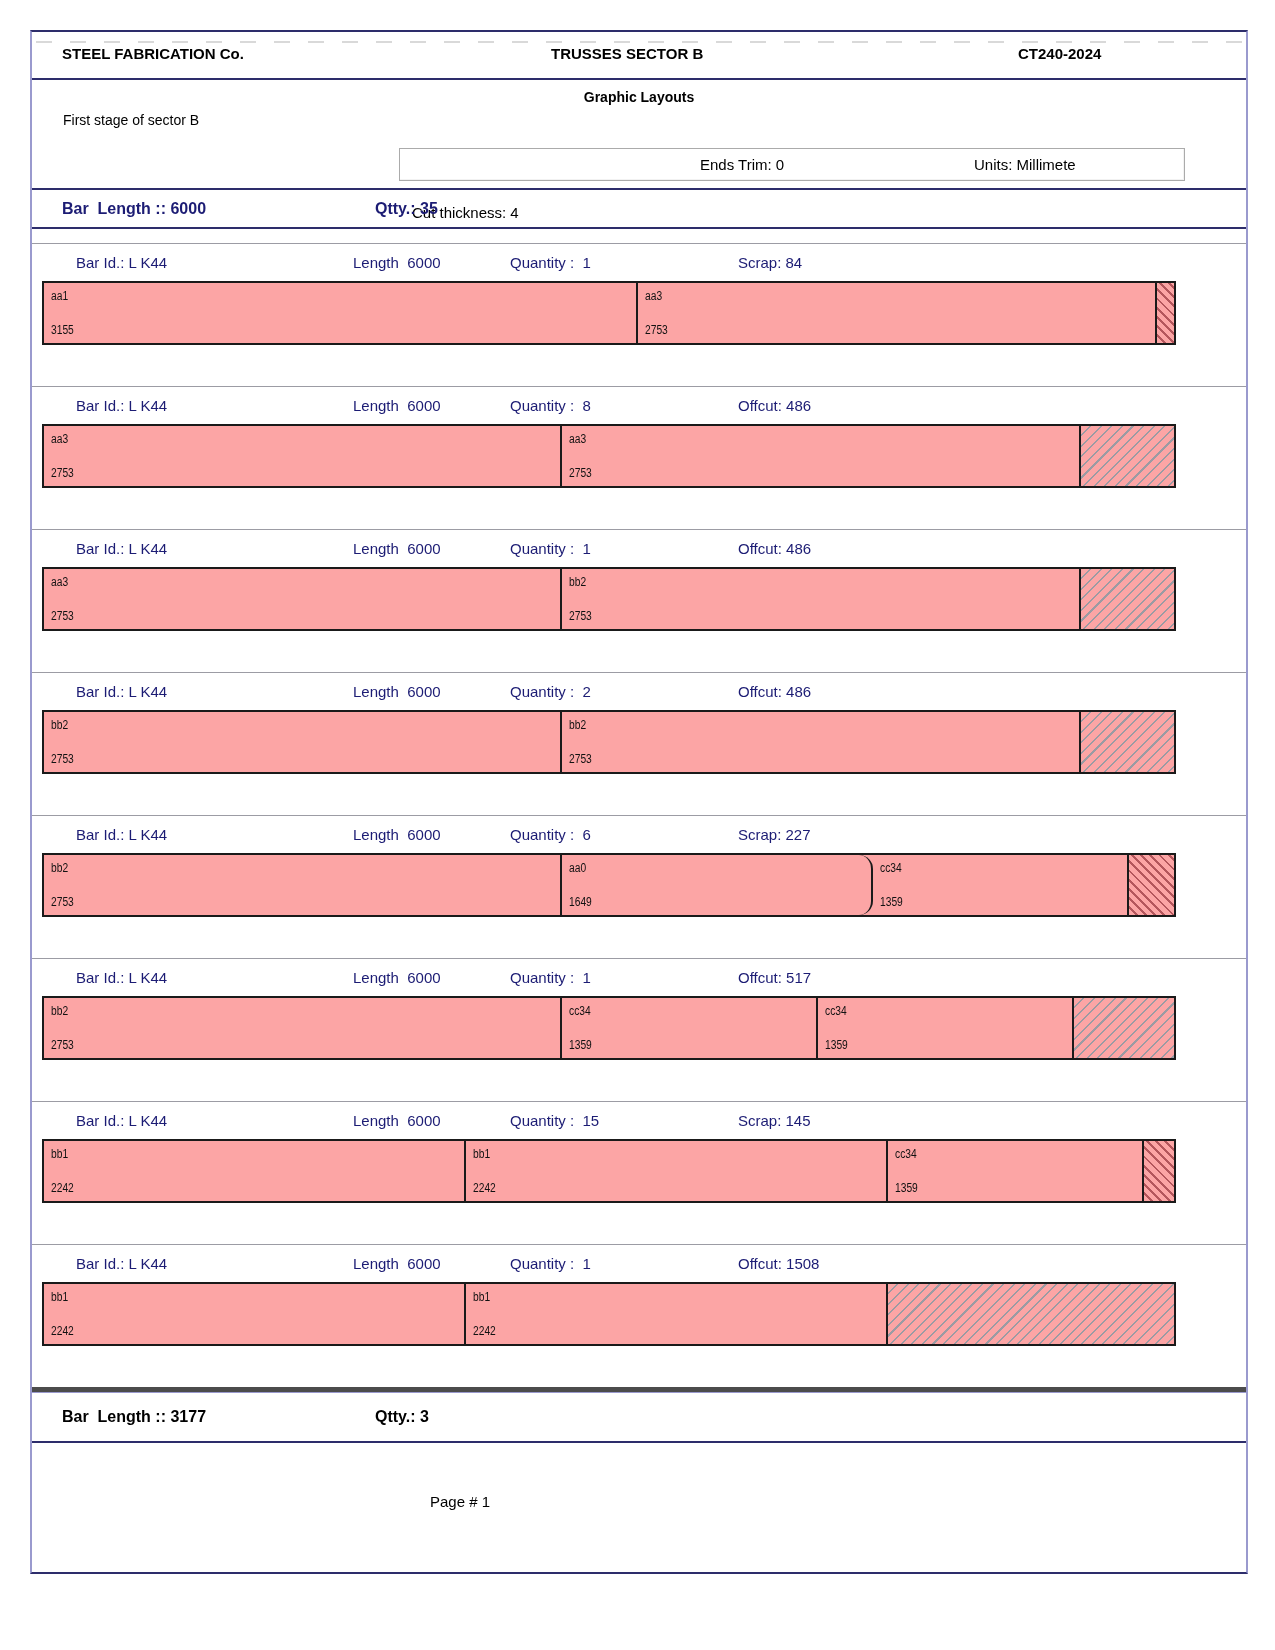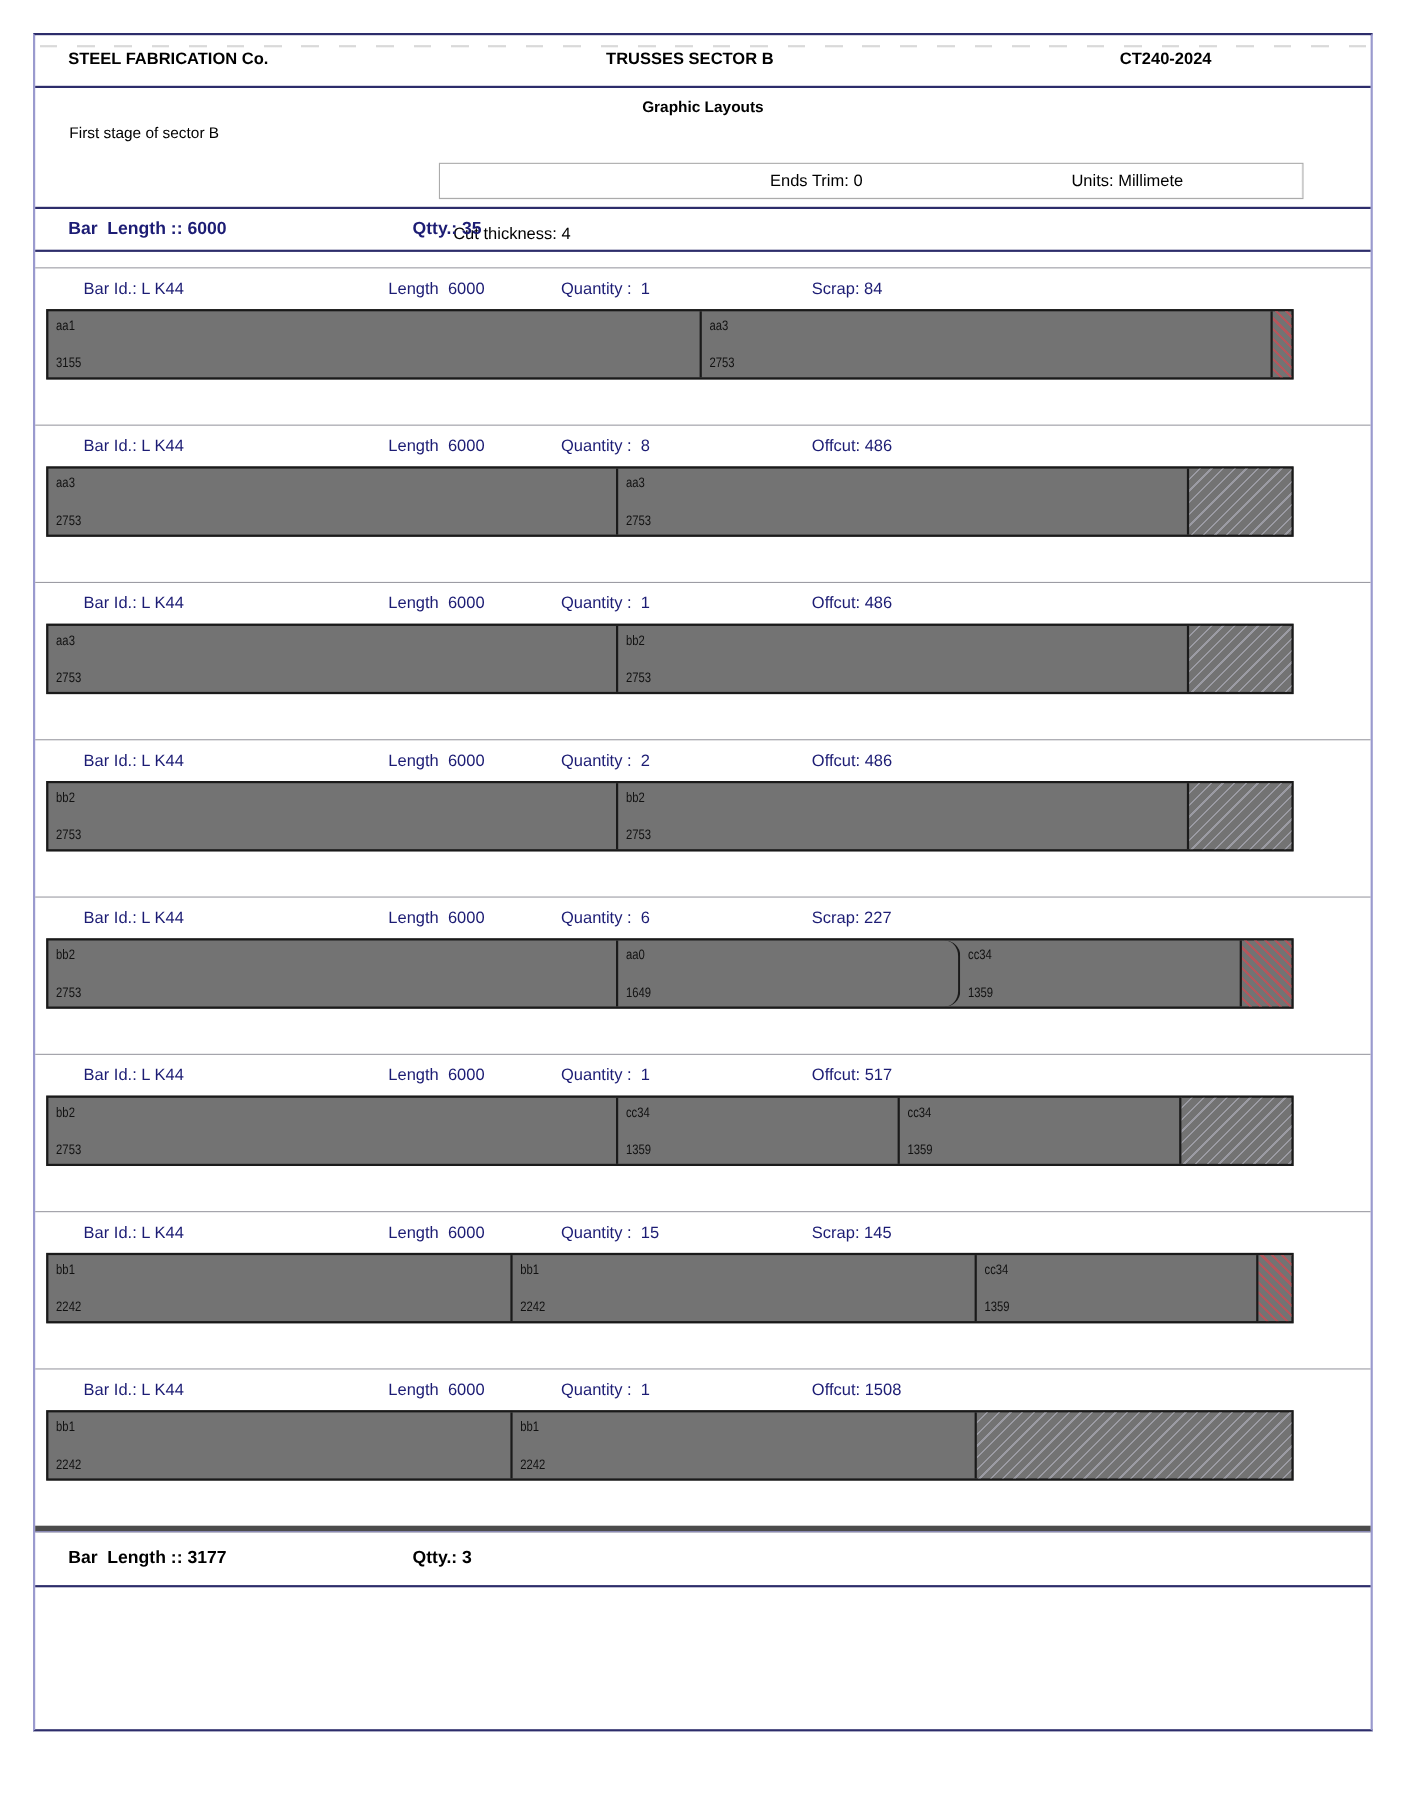--- a/index.html
+++ b/index.html
@@ -44,21 +44,21 @@
   .group-qty{left:343px;}
   
   .sections{padding-top:14px;}
   .section{position:relative;height:142px;border-top:1px solid #9c9ca4;}
   .sec-head span{position:absolute;top:10px;font-size:15px;color:#1c1c74;white-space:pre;}
   .sh-barid{left:32px;margin-left:12px;}
   .sh-length{left:321px;text-align:center;}
   .sh-qty{left:478px;}
   .sh-waste{left:706px;}
   .bar{position:absolute;left:10px;top:37px;width:1130px;height:60px;
-    border:2px solid #1a1a1a;display:flex;background:#737373;}
+    border:2px solid #1a1a1a;display:flex;background:#fca5a5;}
   .seg{position:relative;border-right:2px solid #1a1a1a;box-sizing:border-box;height:100%;}
   .seg-id,.seg-len{position:absolute;left:7px;font-size:12.5px;color:#111;
     display:inline-block;transform:scaleX(0.82);transform-origin:left center;white-space:pre;}
   .seg-id{top:6px;}
   .seg-len{bottom:6px;}
   .waste{flex:1 1 0;min-width:0;height:100%;}
   .waste.scrap{background:repeating-linear-gradient(45deg,transparent 0 4.5px,#b4565c 4.5px 6.5px);}
   .waste.offcut{background:repeating-linear-gradient(135deg,transparent 0 6px,#9b9ba3 6px 7.5px);}
   
   .thick-sep{height:5px;background:#4c4c4c;border-bottom:1px solid #9a9ace;}
@@ -270,14 +270,17 @@
   </div>
 </div>
 
   <div class="thick-sep"></div>
 
   <div class="group-row2">
     <span class="group-len">Bar  Length :: 3177</span>
     <span class="group-qty">Qtty.: 3</span>
   </div>
 
+  <div class="footer-area">
+    <span class="page-num">Page # 1</span>
+  </div>
 
 </div>
 
 </body></html>

